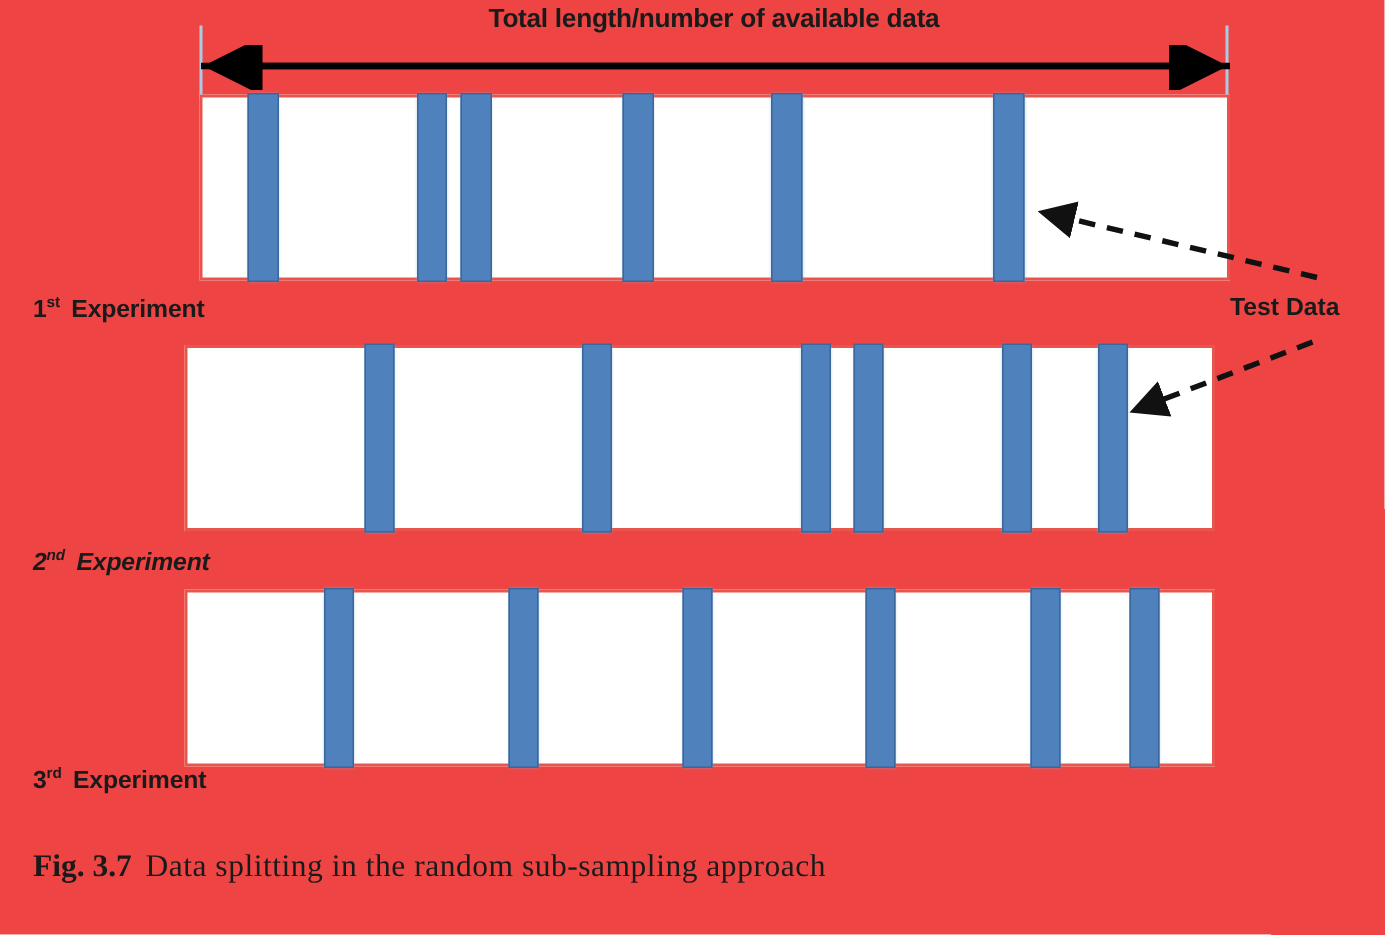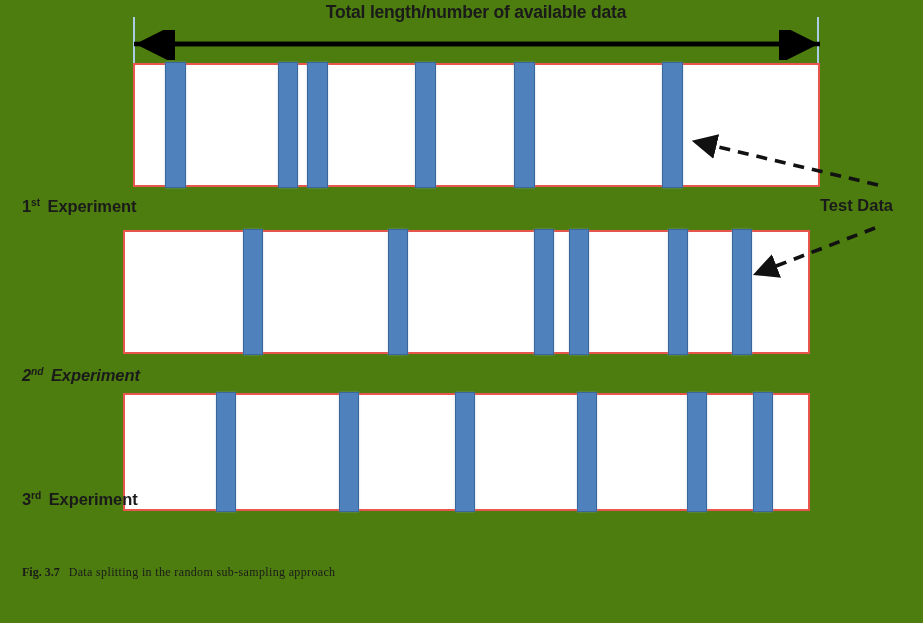--- a/index.html
+++ b/index.html
@@ -8,21 +8,21 @@
     background: #ffffff;
   }
   body {
     font-family: "Liberation Sans", sans-serif;
     -webkit-font-smoothing: antialiased;
   }
   #figure-root {
     position: relative;
     width: 923px;
     height: 623px;
-    background: #4d7c0f;
+    background: #ef4444;
     overflow: hidden;
   }
 
   
   .span-title {
     position: absolute;
     left: 134px;
     top: 2px;
     width: 684px;
     text-align: center;
@@ -103,21 +103,21 @@
     height: 160px;
     pointer-events: none;
   }
 
   
   .caption {
     position: absolute;
     left: 22px;
     top: 565px;
     font-family: "Liberation Serif", serif;
-    font-size: 12px;
+    font-size: 21px;
     color: #1a1a1a;
     white-space: nowrap;
   }
   .caption .cap-label {
     font-weight: bold;
     margin-right: 9px;
   }
   .caption .cap-text {
     letter-spacing: 0.35px;
   }
@@ -170,21 +170,21 @@
       </div>
       <div class="exp-row">
         <div class="exp-box" style="left: 123px; top: 393px; width: 687px; height: 118px;">
           <div class="bar" style="left: 90.8px; width: 20px; top: -3px; height: 119.6px;"></div>
           <div class="bar" style="left: 213.8px; width: 20px; top: -3px; height: 119.6px;"></div>
           <div class="bar" style="left: 329.8px; width: 20px; top: -3px; height: 119.6px;"></div>
           <div class="bar" style="left: 451.8px; width: 20px; top: -3px; height: 119.6px;"></div>
           <div class="bar" style="left: 561.8px; width: 20px; top: -3px; height: 119.6px;"></div>
           <div class="bar" style="left: 627.8px; width: 20px; top: -3px; height: 119.6px;"></div>
         </div>
-        <div class="exp-label" style="left: 22px; top: 490px;"><span>3</span><sup>rd</sup><span class="ord-gap"> </span><span>Experiment</span></div>
+        <div class="exp-label" style="left: 22px; top: 511px;"><span>3</span><sup>rd</sup><span class="ord-gap"> </span><span>Experiment</span></div>
       </div>
     </div>
 
   <div class="testdata-label">Test Data</div>
 
   <svg class="callout-svg" viewBox="0 0 253 160">
     <defs>
       <marker id="dashHead" markerWidth="7" markerHeight="7" refX="5.5" refY="3.5" orient="auto">
         <path d="M0,0 L7,3.5 L0,7 Z" fill="#111111"></path>
       </marker>

